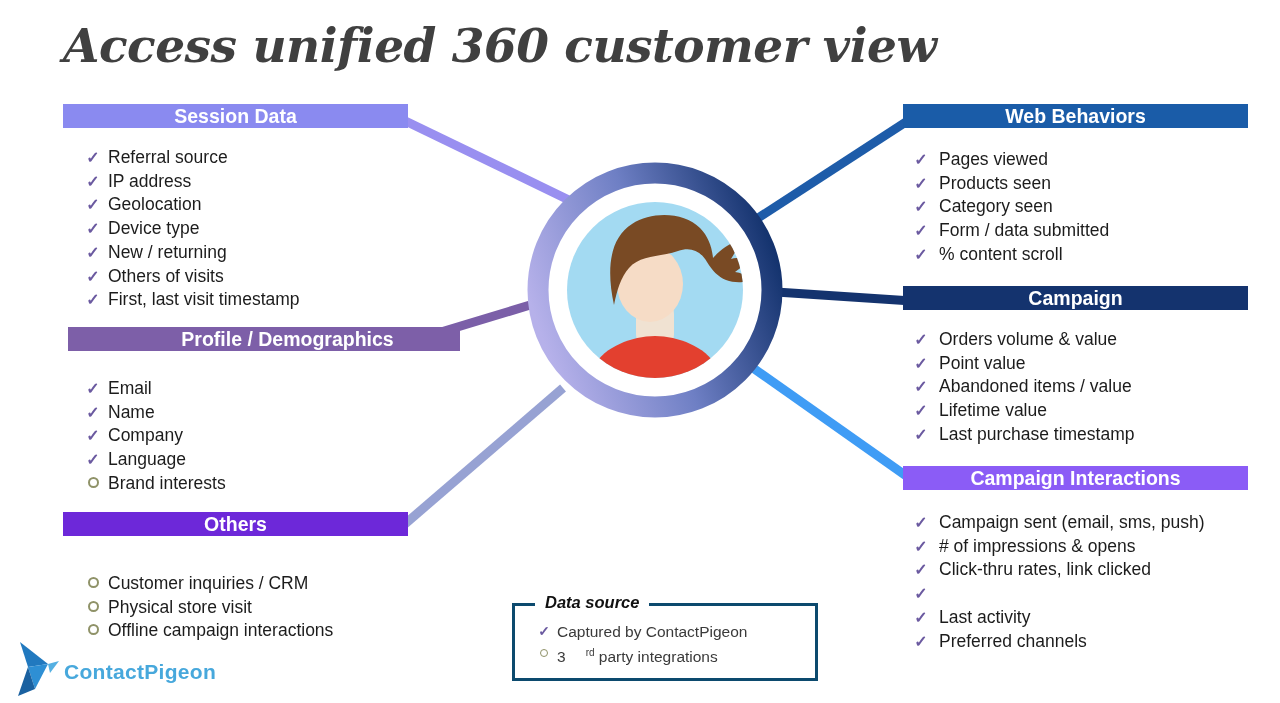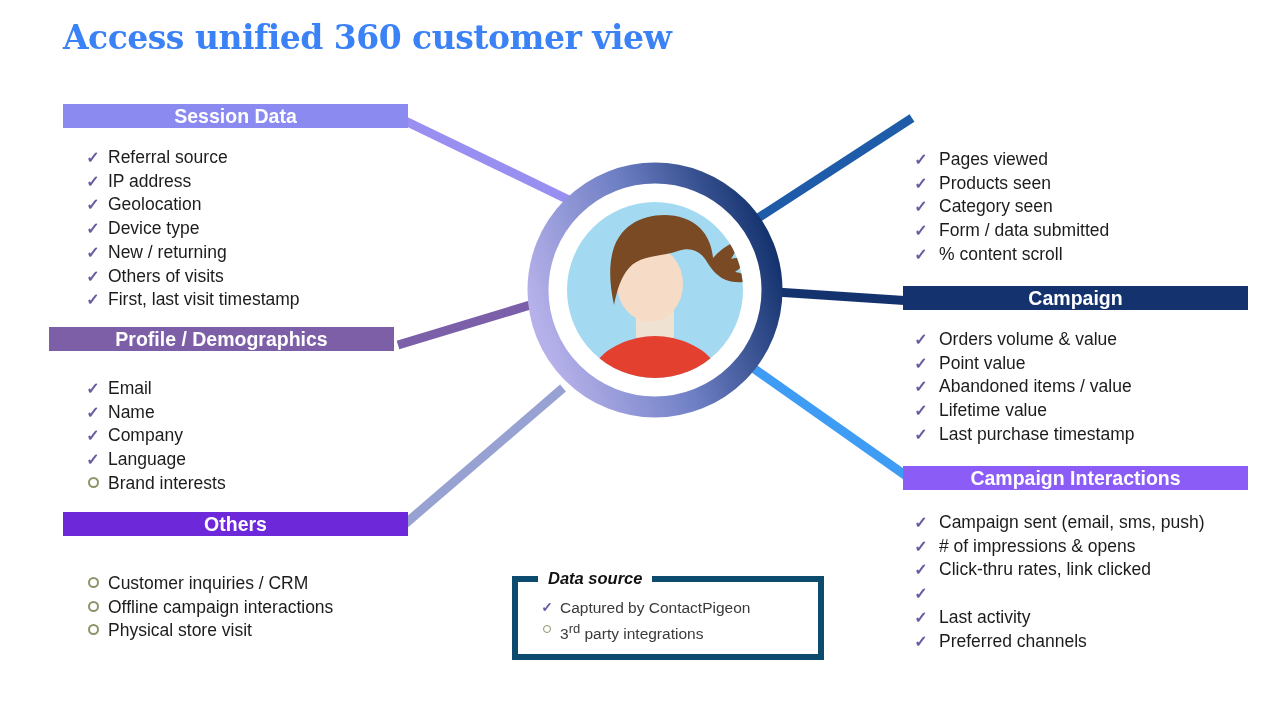--- a/index.html
+++ b/index.html
@@ -1,47 +1,47 @@
 <!DOCTYPE html>
 <html><head>
 <meta charset="utf-8">
 <style>
   html,body{margin:0;padding:0;background:#ffffff;font-family:"Liberation Sans",sans-serif;}
   .canvas{position:relative;width:1280px;height:703px;background:#ffffff;overflow:hidden;}
 
   .title{position:absolute;left:63px;top:18px;font-family:"DejaVu Serif",serif;
-         font-size:33px;font-weight:700;color:#3b82f6;letter-spacing:-0.5px;white-space:nowrap;}
+         font-size:47px;font-weight:700;color:#404040;letter-spacing:-0.5px;white-space:nowrap;font-style:italic;}
 
   .art{position:absolute;left:0;top:0;z-index:1;}
 
   .hdr{position:absolute;width:345px;height:24px;display:flex;align-items:center;justify-content:center;
        color:#ffffff;font-weight:700;font-size:19.5px;z-index:3;white-space:nowrap;}
   .c-session{background:#8a8af0;}
   .c-profile{background:#7d5fa8;}
   .c-others{background:#6d28d9;}
   .c-web{background:#1a5ca8;}
   .c-ecom{background:#14336e;}
   .c-campaign{background:#8b5cf6;}
 
   .items{position:absolute;z-index:3;list-style:none;margin:0;padding:0;}
   .item{display:flex;align-items:flex-start;line-height:23.7px;font-size:17.5px;color:#1c1c1c;white-space:nowrap;}
   .mk{flex:0 0 30px;width:30px;text-align:center;}
   .r .mk{flex:0 0 36px;width:36px;}
   .mk-check{color:#6b5aa0;font-size:16px;font-weight:600;}
   .dot{display:inline-block;width:7px;height:7px;border:2px solid #8f9268;border-radius:50%;margin-bottom:1px;}
 
-  .ds-box{position:absolute;left:512px;top:576px;width:300px;height:72px;border:6px solid #0c4a6e;z-index:3;background:#ffffff;}
+  .ds-box{position:absolute;left:512px;top:603px;width:300px;height:72px;border:3px solid #0c4a6e;z-index:3;background:#ffffff;}
   .ds-legend{position:absolute;top:-13px;left:20px;background:#ffffff;padding:0 10px;
              font-style:italic;font-weight:700;font-size:16.5px;color:#111111;white-space:nowrap;}
   .ds-items{list-style:none;margin:0;padding:15px 0 0 16px;}
   .ds-item{display:flex;align-items:flex-start;line-height:21px;font-size:15.5px;color:#3a3a3a;white-space:nowrap;}
   .ds-item .mk{flex:0 0 26px;width:26px;}
   .ds-item .mk-check{font-size:14px;}
   .ds-item .dot{width:6px;height:6px;border-width:1.5px;}
-  sup{font-size:13px;}
+  sup{font-size:10px;margin-left:20px;}
 
   .logo{position:absolute;left:12px;top:638px;width:240px;height:62px;z-index:3;}
   .logo-bird{position:absolute;left:2px;top:4px;}
   .logo-text{position:absolute;left:52px;top:22px;font-size:21px;font-weight:700;color:#47a8dc;letter-spacing:0.3px;}
 </style>
 </head>
 <body>
 
 <div class="canvas">
 
@@ -109,21 +109,21 @@
     <li class="item">
         <span class="mk mk-check">✓</span>
         <span>Others of visits</span>
       </li>
     <li class="item">
         <span class="mk mk-check">✓</span>
         <span>First, last visit timestamp</span>
       </li>
   </ul>
 
-  <div class="hdr c-profile" style="left:49px;top:327px;">
+  <div class="hdr c-profile" style="left:68px;top:327px;padding-left:47px;">
     <span>Profile / Demographics</span>
   </div>
   <ul class="items" style="left:78px;top:377px;">
     <li class="item">
         <span class="mk mk-check">✓</span>
         <span>Email</span>
       </li>
     <li class="item">
         <span class="mk mk-check">✓</span>
         <span>Name</span>
@@ -145,28 +145,31 @@
   <div class="hdr c-others" style="left:63px;top:512px;">
     <span>Others</span>
   </div>
   <ul class="items" style="left:78px;top:555px;margin-top:17px;">
     <li class="item">
         <span class="mk"><span class="dot"></span></span>
         <span>Customer inquiries / CRM</span>
       </li>
     <li class="item">
         <span class="mk"><span class="dot"></span></span>
+        <span>Physical store visit</span>
+      </li>
+    <li class="item">
+        <span class="mk"><span class="dot"></span></span>
         <span>Offline campaign interactions</span>
       </li>
-    <li class="item">
-        <span class="mk"><span class="dot"></span></span>
-        <span>Physical store visit</span>
-      </li>
-  </ul>
-
+  </ul>
+
+  <div class="hdr c-web" style="left:903px;top:104px;">
+    <span>Web Behaviors</span>
+  </div>
   <ul class="items r" style="left:903px;top:148px;">
     <li class="item">
         <span class="mk mk-check">✓</span>
         <span>Pages viewed</span>
       </li>
     <li class="item">
         <span class="mk mk-check">✓</span>
         <span>Products seen</span>
       </li>
     <li class="item">
@@ -245,14 +248,23 @@
         <span class="mk mk-check">✓</span>
         <span>Captured by ContactPigeon</span>
       </li>
       <li class="ds-item">
         <span class="mk"><span class="dot"></span></span>
         <span><span>3</span><sup>rd</sup><span> party integrations</span></span>
       </li>
     </ul>
   </div>
 
+  <div class="logo">
+    <svg class="logo-bird" width="46" height="56" viewBox="0 0 46 56">
+      <polygon points="6,0 34,22 14,25" fill="#2179bf"></polygon>
+      <polygon points="34,22 45,19 36,31" fill="#55b0e2"></polygon>
+      <polygon points="14,25 34,22 21,47" fill="#2e8fd4"></polygon>
+      <polygon points="14,25 21,47 4,54" fill="#1a61a0"></polygon>
+    </svg>
+    <span class="logo-text">ContactPigeon</span>
+  </div>
 
 </div>
 
 </body></html>

